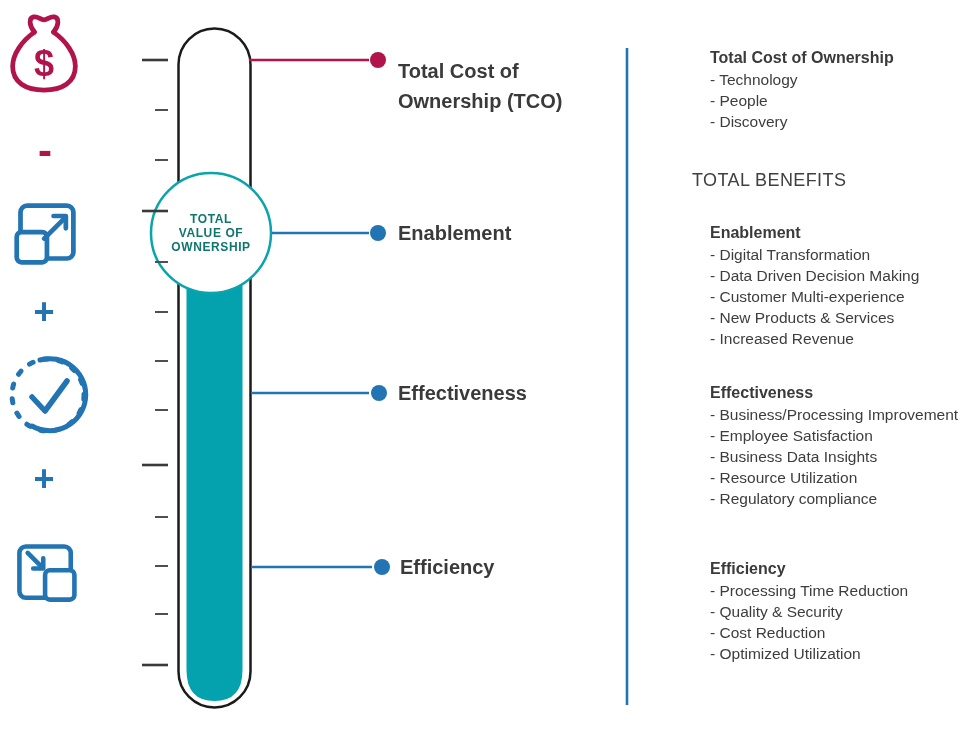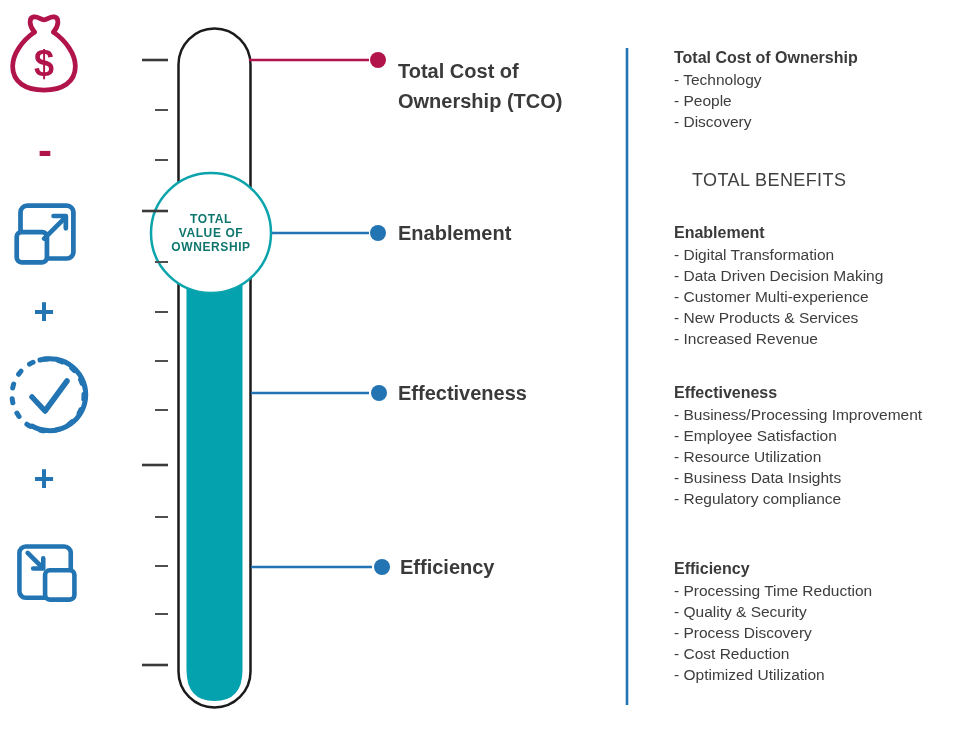--- a/index.html
+++ b/index.html
@@ -20,21 +20,21 @@
   }
   
   .scale-label{
     position:absolute;left:398px;font-size:20px;font-weight:700;color:#3a3a3a;line-height:30px;
   }
   .scale-label.tco{top:56px;width:195px;}
   .scale-label.enable{top:219px;line-height:28px;}
   .scale-label.effect{top:379px;line-height:28px;}
   .scale-label.effic{top:553px;left:400px;line-height:28px;}
   
-  .rp-section{position:absolute;left:674px;width:268px;}
+  .rp-section{position:absolute;left:710px;width:268px;}
   .rp-title{font-size:16px;font-weight:700;line-height:22px;color:#3a3a3a;}
   .rp-item{font-size:15.5px;font-weight:400;line-height:21px;color:#3d3d3d;white-space:nowrap;}
   .benefits-heading{
     position:absolute;left:692px;top:170px;font-size:18px;font-weight:400;
     letter-spacing:.4px;color:#404040;
   }
 </style>
 </head>
 <body>
 
@@ -149,27 +149,26 @@
     <div class="rp-item">- Data Driven Decision Making</div>
     <div class="rp-item">- Customer Multi-experience</div>
     <div class="rp-item">- New Products &amp; Services</div>
     <div class="rp-item">- Increased Revenue</div>
   </div>
 
   <div class="rp-section" style="top:382px;">
     <div class="rp-title">Effectiveness</div>
     <div class="rp-item">- Business/Processing Improvement</div>
     <div class="rp-item">- Employee Satisfaction</div>
+    <div class="rp-item">- Business Data Insights</div>
     <div class="rp-item">- Resource Utilization</div>
-    <div class="rp-item">- Business Data Insights</div>
     <div class="rp-item">- Regulatory compliance</div>
   </div>
 
   <div class="rp-section" style="top:558px;">
     <div class="rp-title">Efficiency</div>
     <div class="rp-item">- Processing Time Reduction</div>
     <div class="rp-item">- Quality &amp; Security</div>
-    <div class="rp-item">- Process Discovery</div>
     <div class="rp-item">- Cost Reduction</div>
     <div class="rp-item">- Optimized Utilization</div>
   </div>
 
 </div>
 
 </body></html>

